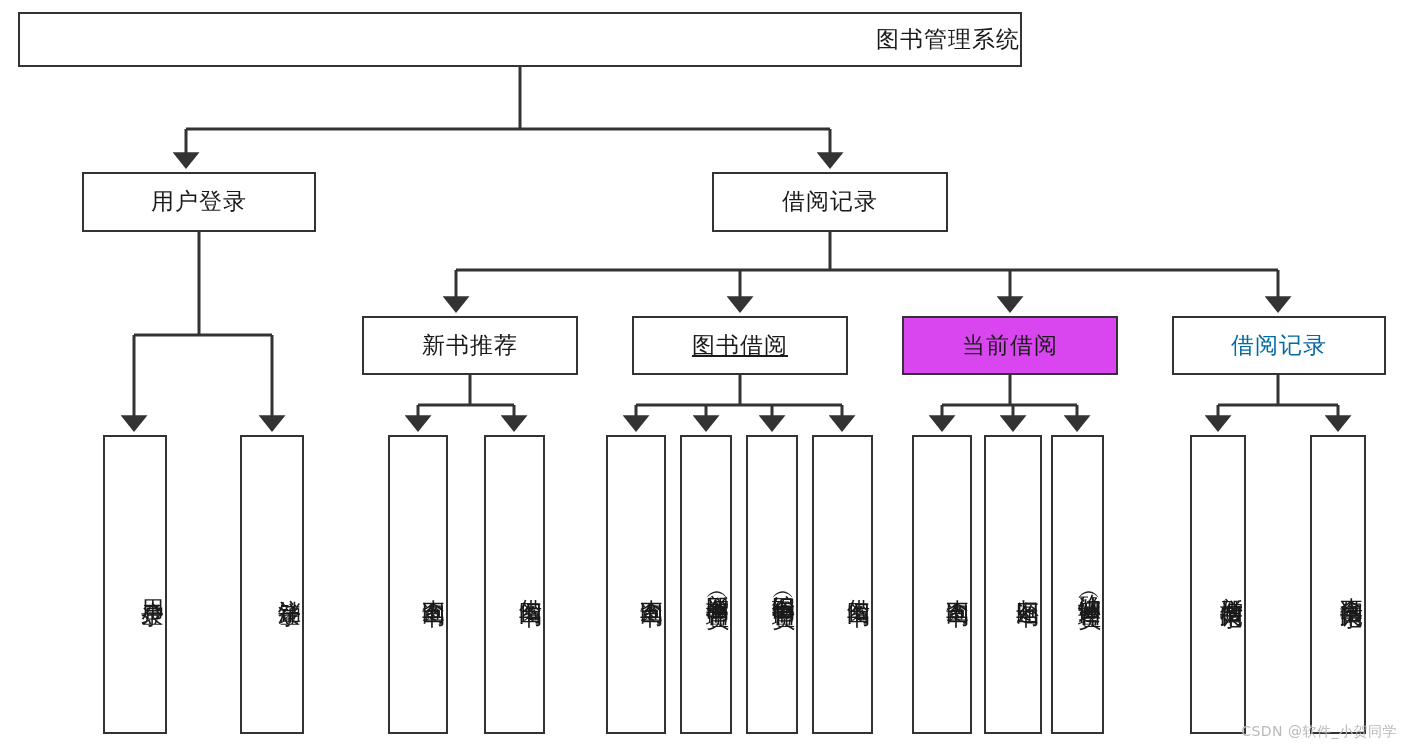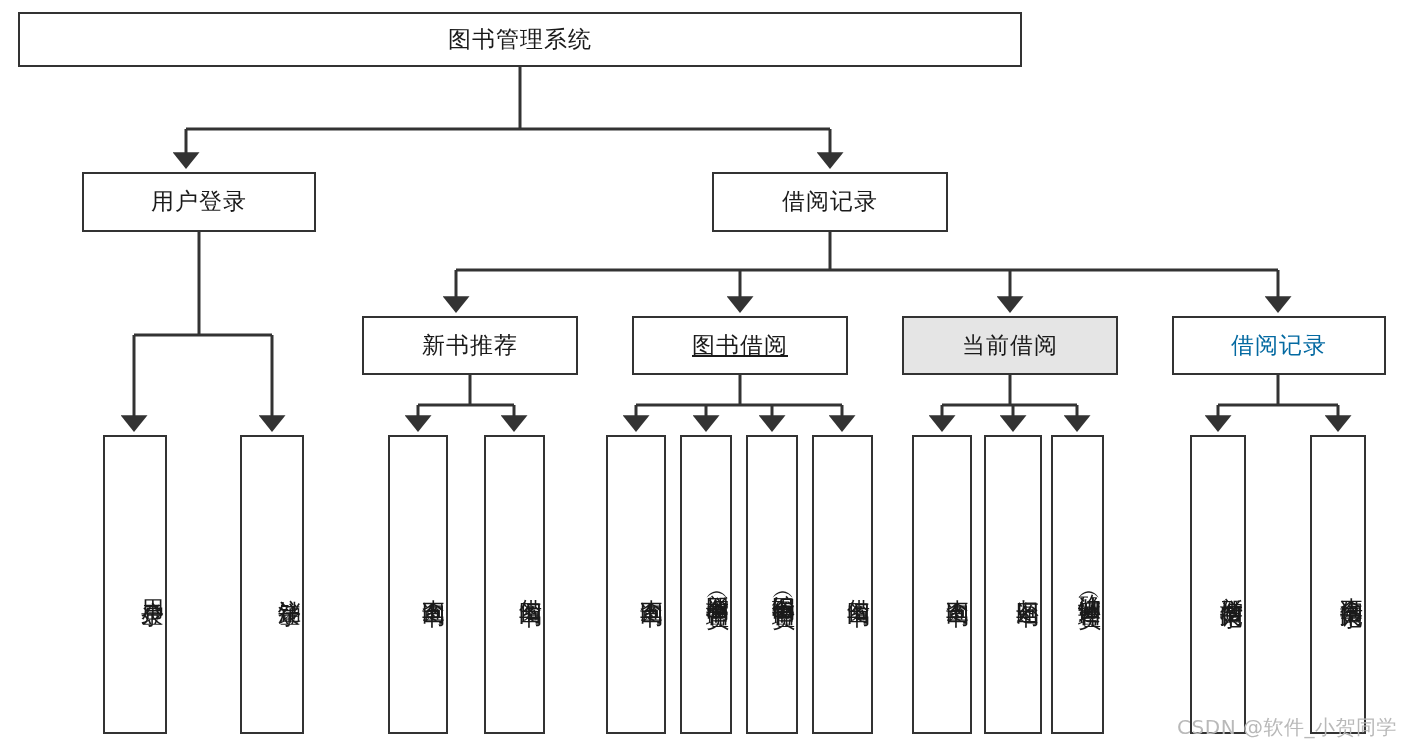--- a/index.html
+++ b/index.html
@@ -54,21 +54,21 @@
     display: block;
     text-align: center;
   }
   .node.vertical .node-label {
     white-space: normal;
   }
   #watermark {
     position: absolute;
     right: 8px;
     bottom: 6px;
-    font-size: 20px;
+    font-size: 14px;
     color: #b9b9b9;
     letter-spacing: 0.5px;
     user-select: none;
   }
 </style>
 </head>
 <body>
 
 <div id="diagram-canvas">
 
@@ -115,38 +115,38 @@
       <path d="M 1013 405 L 1013 423" marker-end="url(#arrowhead)"></path>
       <path d="M 1077 405 L 1077 423" marker-end="url(#arrowhead)"></path>
 
       <path d="M 1278 375 L 1278 405"></path>
       <path d="M 1218 405 L 1338 405"></path>
       <path d="M 1218 405 L 1218 423" marker-end="url(#arrowhead)"></path>
       <path d="M 1338 405 L 1338 423" marker-end="url(#arrowhead)"></path>
     </g>
   </svg>
 
-  <div class="node horizontal" style="left: 18px; top: 12px; width: 1004px; height: 55px; border-color: rgb(51, 51, 51); color: rgb(26, 26, 26); background: rgb(255, 255, 255);">
+  <div class="node horizontal" style="left: 18px; top: 12px; width: 1004px; height: 55px; border-color: rgb(51, 51, 51); color: rgb(26, 26, 26); background: rgb(255, 255, 255); justify-content: flex-end;">
     <span class="node-label">图书管理系统</span>
   </div>
 
   <div class="node horizontal" style="left: 82px; top: 172px; width: 234px; height: 60px; border-color: rgb(51, 51, 51); color: rgb(26, 26, 26); background: rgb(255, 255, 255);">
     <span class="node-label">用户登录</span>
   </div>
   <div class="node horizontal" style="left: 712px; top: 172px; width: 236px; height: 60px; border-color: rgb(51, 51, 51); color: rgb(26, 26, 26); background: rgb(255, 255, 255);">
     <span class="node-label">借阅记录</span>
   </div>
 
   <div class="node horizontal" style="left: 362px; top: 316px; width: 216px; height: 59px; border-color: rgb(51, 51, 51); color: rgb(26, 26, 26); background: rgb(255, 255, 255);">
     <span class="node-label">新书推荐</span>
   </div>
   <div class="node horizontal" style="left: 632px; top: 316px; width: 216px; height: 59px; border-color: rgb(51, 51, 51); color: rgb(26, 26, 26); background: rgb(255, 255, 255); text-decoration: underline;">
     <span class="node-label">图书借阅</span>
   </div>
-  <div class="node horizontal" style="left: 902px; top: 316px; width: 216px; height: 59px; border-color: rgb(51, 51, 51); color: rgb(26, 26, 26); background: #e5e5e5;">
+  <div class="node horizontal" style="left: 902px; top: 316px; width: 216px; height: 59px; border-color: rgb(51, 51, 51); color: rgb(26, 26, 26); background: #d946ef;">
     <span class="node-label">当前借阅</span>
   </div>
   <div class="node horizontal" style="left: 1172px; top: 316px; width: 214px; height: 59px; border-color: rgb(51, 51, 51); color: #0369a1; background: rgb(255, 255, 255);">
     <span class="node-label">借阅记录</span>
   </div>
 
   <div class="node vertical" style="left: 103px; top: 435px; width: 64px; height: 299px; border-color: rgb(51, 51, 51); color: rgb(26, 26, 26); background: rgb(255, 255, 255);">
     <span class="node-label">用户登录</span>
   </div>
   <div class="node vertical" style="left: 240px; top: 435px; width: 64px; height: 299px; border-color: rgb(51, 51, 51); color: rgb(26, 26, 26); background: rgb(255, 255, 255);">

